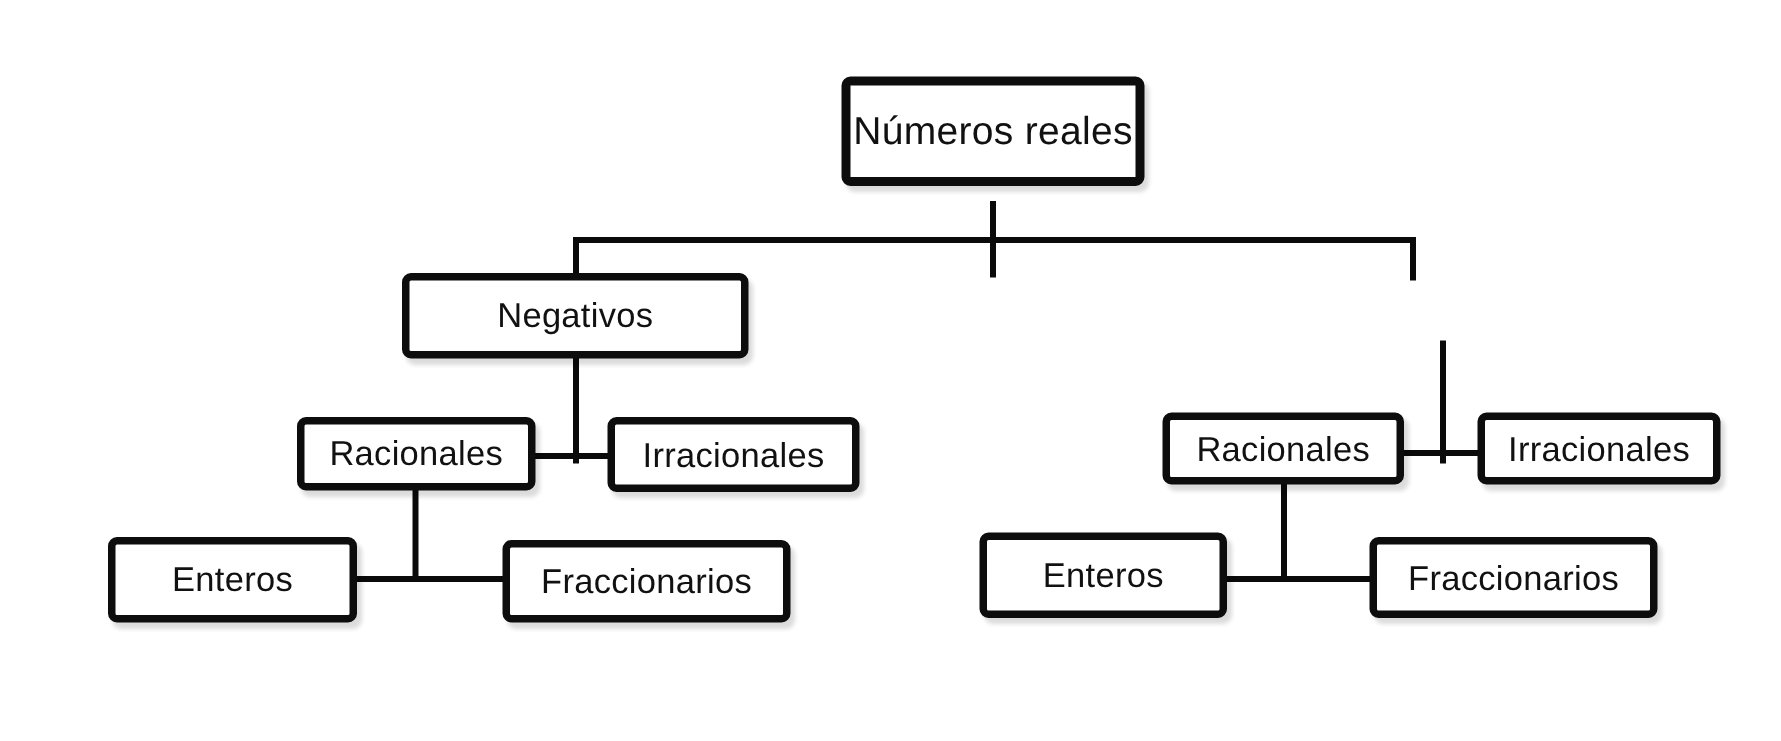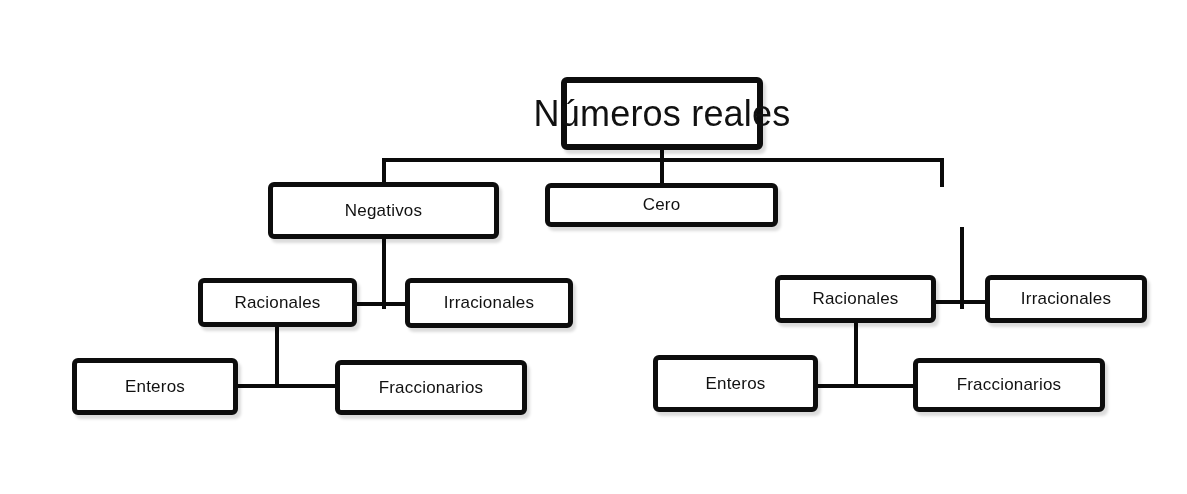--- a/index.html
+++ b/index.html
@@ -30,27 +30,27 @@
   .node {
     position: absolute;
     background: #ffffff;
     border: 5px solid #0d0d0d;
     border-radius: 6px;
     box-shadow: 3px 4px 3px rgba(0,0,0,0.14);
     display: flex;
     align-items: center;
     justify-content: center;
     color: #111111;
-    font-size: 17px;
+    font-size: 23px;
     letter-spacing: 0.2px;
     white-space: nowrap;
     box-sizing: border-box;
   }
   
-  #node-root            { left: 561px; top:  77px; width: 202px; height: 73px; border-width: 6px; font-size: 36px; }
+  #node-root            { left: 561px; top:  51px; width: 202px; height: 73px; border-width: 6px; font-size: 26px; }
   #node-negativos       { left: 268px; top: 182px; width: 231px; height: 57px; }
   #node-cero            { left: 545px; top: 183px; width: 233px; height: 44px; }
   #node-positivos       { left: 823px; top: 185px; width: 234px; height: 43px; }
   #node-neg-racionales  { left: 198px; top: 278px; width: 159px; height: 49px; }
   #node-neg-irracionales{ left: 405px; top: 278px; width: 168px; height: 50px; }
   #node-neg-enteros     { left:  72px; top: 358px; width: 166px; height: 57px; }
   #node-neg-fraccionarios{ left: 335px; top: 360px; width: 192px; height: 55px; }
   #node-pos-racionales  { left: 775px; top: 275px; width: 161px; height: 48px; }
   #node-pos-irracionales{ left: 985px; top: 275px; width: 162px; height: 48px; }
   #node-pos-enteros     { left: 653px; top: 355px; width: 165px; height: 57px; }
@@ -83,23 +83,20 @@
   </svg>
 
   <div class="node" id="node-root">
     <span>Números reales</span>
   </div>
 
   <div class="node" id="node-negativos">
     <span>Negativos</span>
   </div>
 
-  <div class="node" id="node-cero">
-    <span>Cero</span>
-  </div>
 
 
   <div class="node" id="node-neg-racionales">
     <span>Racionales</span>
   </div>
 
   <div class="node" id="node-neg-irracionales">
     <span>Irracionales</span>
   </div>
 

